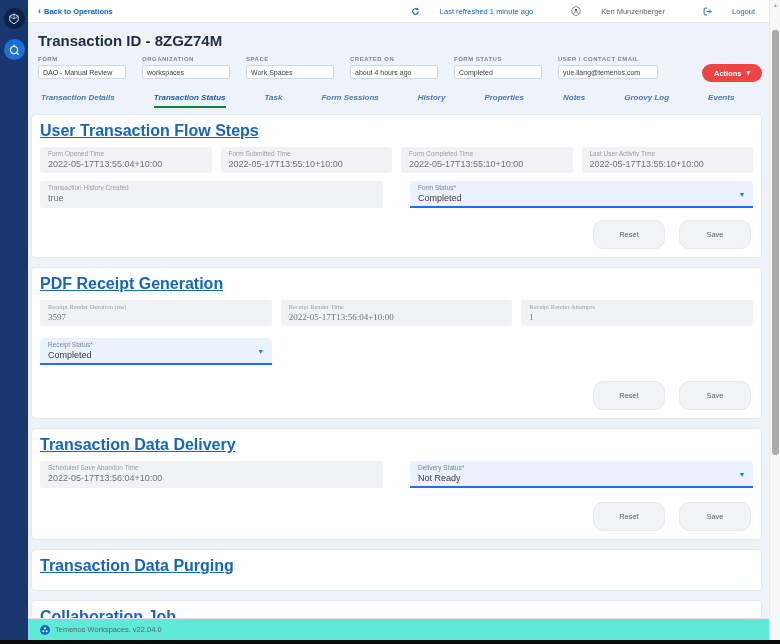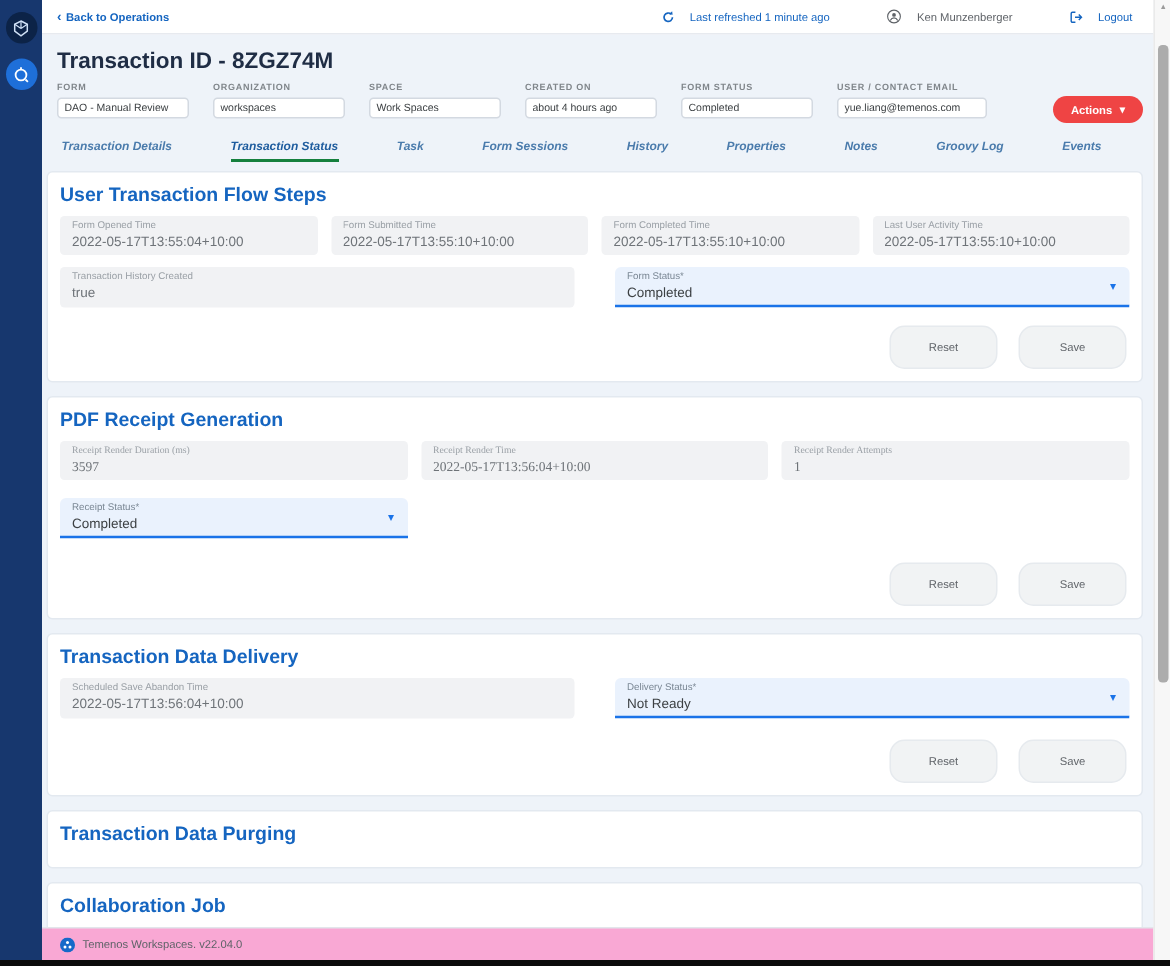--- a/index.html
+++ b/index.html
@@ -15,21 +15,21 @@
   .nav-circle { width:21px; height:21px; border-radius:50%; background:#1E6FD9;
     display:flex; align-items:center; justify-content:center; cursor:pointer; }
 
   
   .main { position:absolute; top:0; left:28px; right:11px; height:640px; display:flex; flex-direction:column; }
   .topbar { height:23px; background:#fff; border-bottom:1px solid #E7EAEF; flex:0 0 auto;
     display:flex; align-items:center; justify-content:space-between; padding:0 14px 0 10px; }
   .back-link { display:flex; align-items:center; gap:3px; color:#1565C0; font-size:7.5px; font-weight:bold; cursor:pointer; }
   .back-chev { font-size:9px; line-height:1; font-weight:bold; }
   .topbar-right { display:flex; align-items:center; gap:38px; }
-  .topbar-item { display:flex; align-items:center; gap:10px; font-size:7.5px; cursor:pointer; }
+  .topbar-item { display:flex; align-items:center; gap:20px; font-size:7.5px; cursor:pointer; }
   .topbar-item.blue { color:#1565C0; }
   .topbar-item.gray { color:#5F6368; }
 
   .content { flex:1 1 auto; padding:7px 7px 0 3px; overflow:hidden; }
 
   
   .page-title { font-size:15px; font-weight:bold; color:#1F2D45; margin:2px 0 7px 7px; }
   .header-row { display:flex; align-items:flex-start; justify-content:space-between; margin-left:7px; }
   .hfields { display:flex; gap:16px; }
   .hfield { display:flex; flex-direction:column; }
@@ -41,21 +41,21 @@
     font-size:7.5px; font-weight:bold; display:flex; align-items:center; gap:5px; cursor:pointer; margin-top:8px; }
   .actions-btn .chev { font-size:7px; }
 
   
   .tabs { display:flex; gap:39px; margin:11px 0 6px 10px;font-style:italic; }
   .tab { font-size:8px; font-weight:bold; color:#4A7BAC; padding-bottom:4px; cursor:pointer; white-space:nowrap; }
   .tab.active { color:#1E5C9E; border-bottom:2px solid #15803d; }
 
   
   .card { background:#fff; border:1px solid #E3E9F0; border-radius:4px; padding:7px 8px 8px 8px; margin-bottom:9px; }
-  .section-title { color:#1565C0; font-size:13px; font-weight:bold; margin-bottom:7px; }
+  .section-title { color:#1565C0; font-size:16px; font-weight:bold; margin-bottom:7px;text-decoration:underline; }
   .grid4 { display:grid; grid-template-columns:repeat(4,1fr); gap:9px; }
   .grid3 { display:grid; grid-template-columns:repeat(3,1fr); gap:9px;font-family:Liberation Serif, serif; }
   .grid2 { display:grid; grid-template-columns:1fr 1fr; gap:27px; }
   .rowgap { margin-top:8px; }
 
   .field { background:#F1F2F4; border-radius:3px; padding:3px 8px 4px 8px; min-height:26px; }
   .field .flabel { font-size:6.5px; color:#9AA0A6; margin-bottom:2px; white-space:nowrap; overflow:hidden; }
   .field .fvalue { font-size:9px; color:#6E7378; white-space:nowrap; overflow:hidden; }
   .field.light { background:#F6F7F9; }
   .field.light .flabel { color:#8F959C; }
@@ -67,21 +67,21 @@
   .dropdown .fvalue { font-size:9px; color:#3C4043; }
   .dropdown .caret { position:absolute; right:9px; top:50%; transform:translateY(-50%); color:#1A73E8; font-size:8px; }
 
   .btn-row { display:flex; justify-content:flex-end; gap:14px; margin-top:12px; padding-right:2px; }
   .btn { width:72px; height:29px; border-radius:10px; background:#F1F3F4; border:1px solid #E6EAEE;
     color:#5F6368; font-size:7.5px; display:flex; align-items:center; justify-content:center; cursor:pointer; }
 
   .third { width:calc((100% - 18px) / 3); }
 
   
-  .footer { flex:0 0 auto; height:22px; background:#f9a8d4; border-top:1px solid #E2E6EB;
+  .footer { flex:0 0 auto; height:22px; background:#5eead4; border-top:1px solid #E2E6EB;
     display:flex; align-items:center; gap:5px; padding-left:12px; }
   .footer-text { font-size:7.5px; color:#5F6368; }
 
   
   .scrollbar { position:absolute; top:0; right:0; width:11px; height:640px; background:#F7F7F7;
     border-left:1px solid #EAEAEA; z-index:6; }
   .scroll-thumb { position:absolute; top:30px; left:2px; width:7px; height:425px; background:#ACACAC; border-radius:3px; }
   .scroll-up { position:absolute; top:2px; left:2px; width:7px; height:7px; color:#9a9a9a; font-size:5px; text-align:center; line-height:7px; }
 
   .bottom-strip { position:absolute; left:0; bottom:0; width:780px; height:4px; background:#0b0b0b; }

